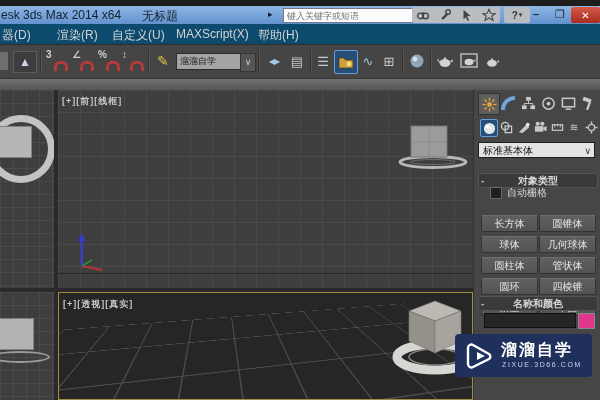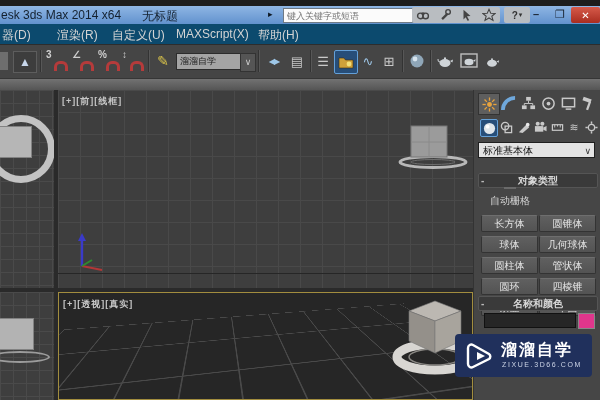--- a/index.html
+++ b/index.html
@@ -87,21 +87,21 @@
   .cp-tab{position:absolute;top:3px;width:20px;height:20px;display:flex;align-items:center;justify-content:center;}
   .cp-tab.active{background:#5e5e5e;border:1px solid #333;}
   .cp-cat{position:absolute;top:29px;width:16px;height:16px;display:flex;align-items:center;justify-content:center;
           color:#c9c9c9;font-size:11px;}
   #cp-dropdown{position:absolute;left:4px;top:52px;width:117px;height:16px;background:#e3e3e3;
                border:1px solid #1f1f1f;color:#111;font-size:10px;line-height:16px;padding-left:4px;box-sizing:border-box;}
   #cp-dropdown .chev{position:absolute;right:3px;top:0;color:#333;font-size:9px;}
   .rollout{position:absolute;left:4px;width:118px;height:13px;background:#3a3a3a;border:1px solid #555;
            border-radius:2px;color:#d8d8d8;font-size:10px;font-weight:bold;text-align:center;line-height:13px;}
   .rollout .minus{position:absolute;left:2px;top:0px;font-weight:bold;color:#bbb;}
-  #autogrid-row{position:absolute;left:16px;top:97px;height:12px;color:#d6d6d6;font-size:10px;display:flex;align-items:center;gap:5px;flex-direction:column;}
+  #autogrid-row{position:absolute;left:16px;top:97px;height:12px;color:#d6d6d6;font-size:10px;display:flex;align-items:center;gap:5px;}
   #autogrid-box{width:10px;height:10px;background:#1f1f1f;border:1px solid #6a6a6a;}
   .obj-btn{position:absolute;width:55px;height:15px;background:linear-gradient(#606060,#535353);
            border:1px solid #333;border-top-color:#6e6e6e;border-radius:2px;color:#e6e6e6;
            font-size:10px;text-align:center;line-height:15px;margin-top:13px;}
   #name-field{position:absolute;left:10px;top:223px;width:90px;height:13px;background:#262626;border:1px solid #111;}
   #color-swatch{position:absolute;left:104px;top:223px;width:15px;height:14px;border:1px solid #888;}
 
   
   #watermark{left:455px;top:334px;width:137px;height:43px;background:#20305c;border-radius:4px;z-index:60;}
   #wm-title{position:absolute;left:46px;top:6px;color:#fff;font-size:16px;font-weight:bold;letter-spacing:2px;}

